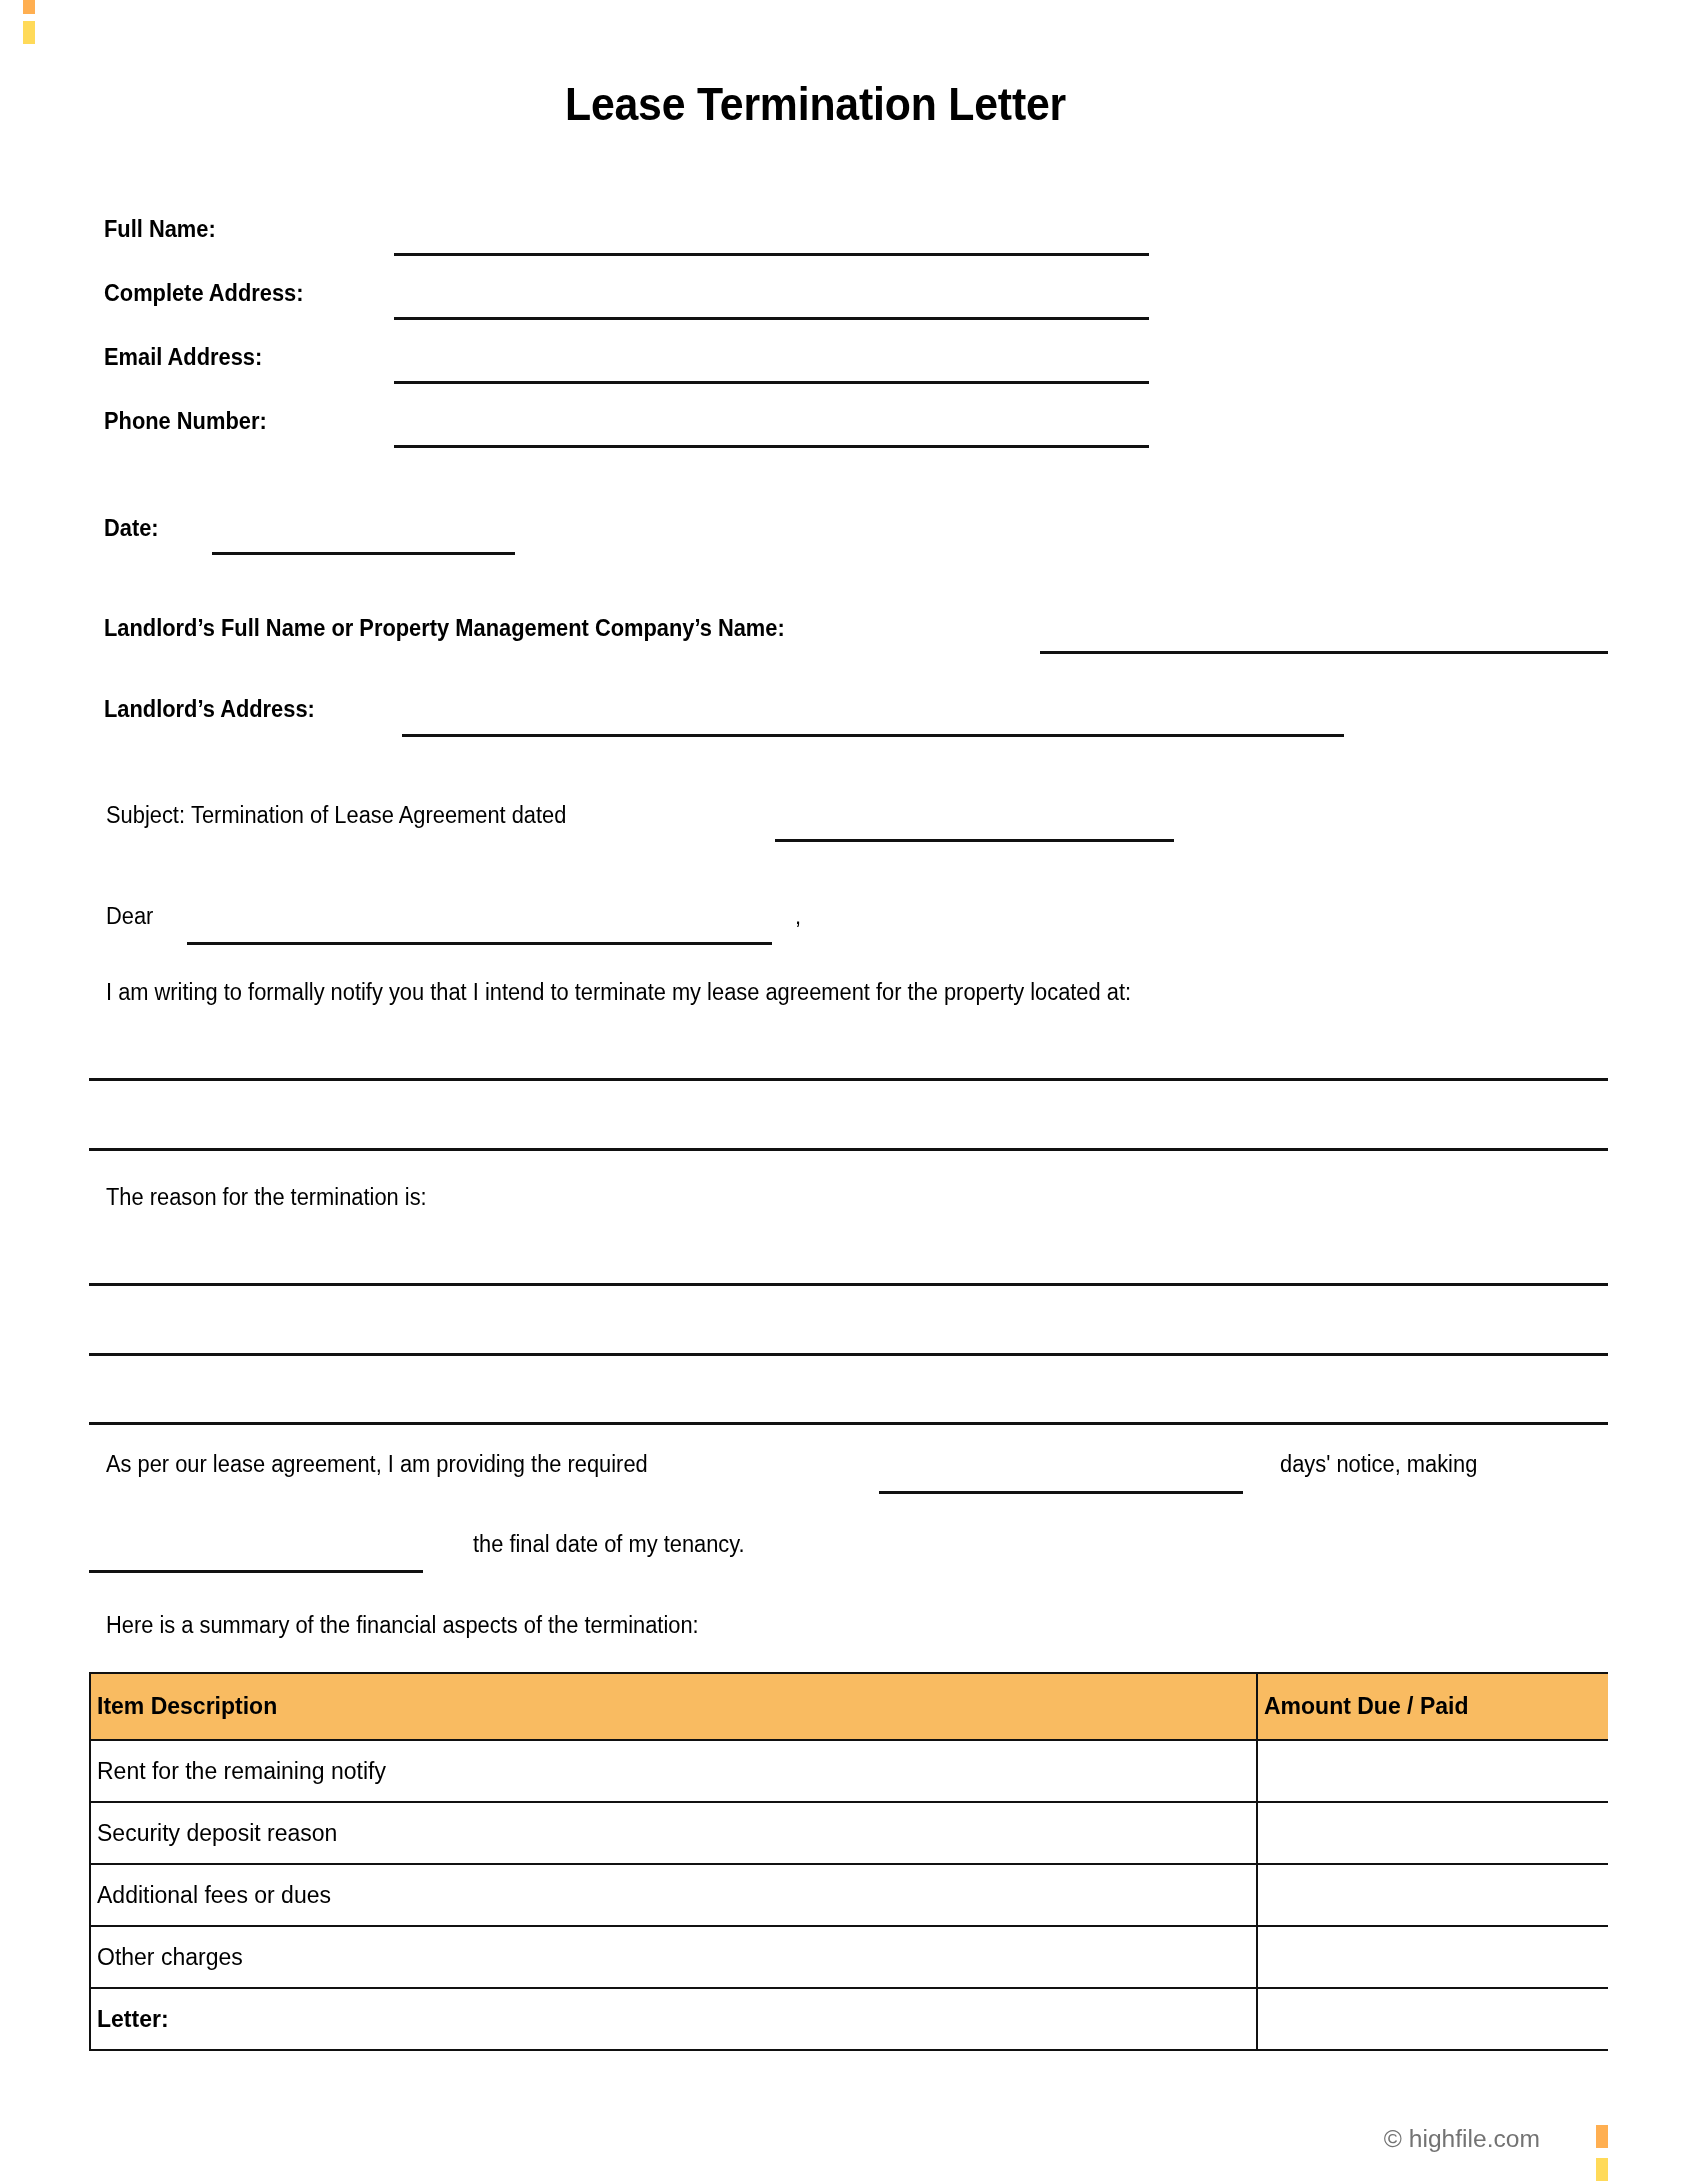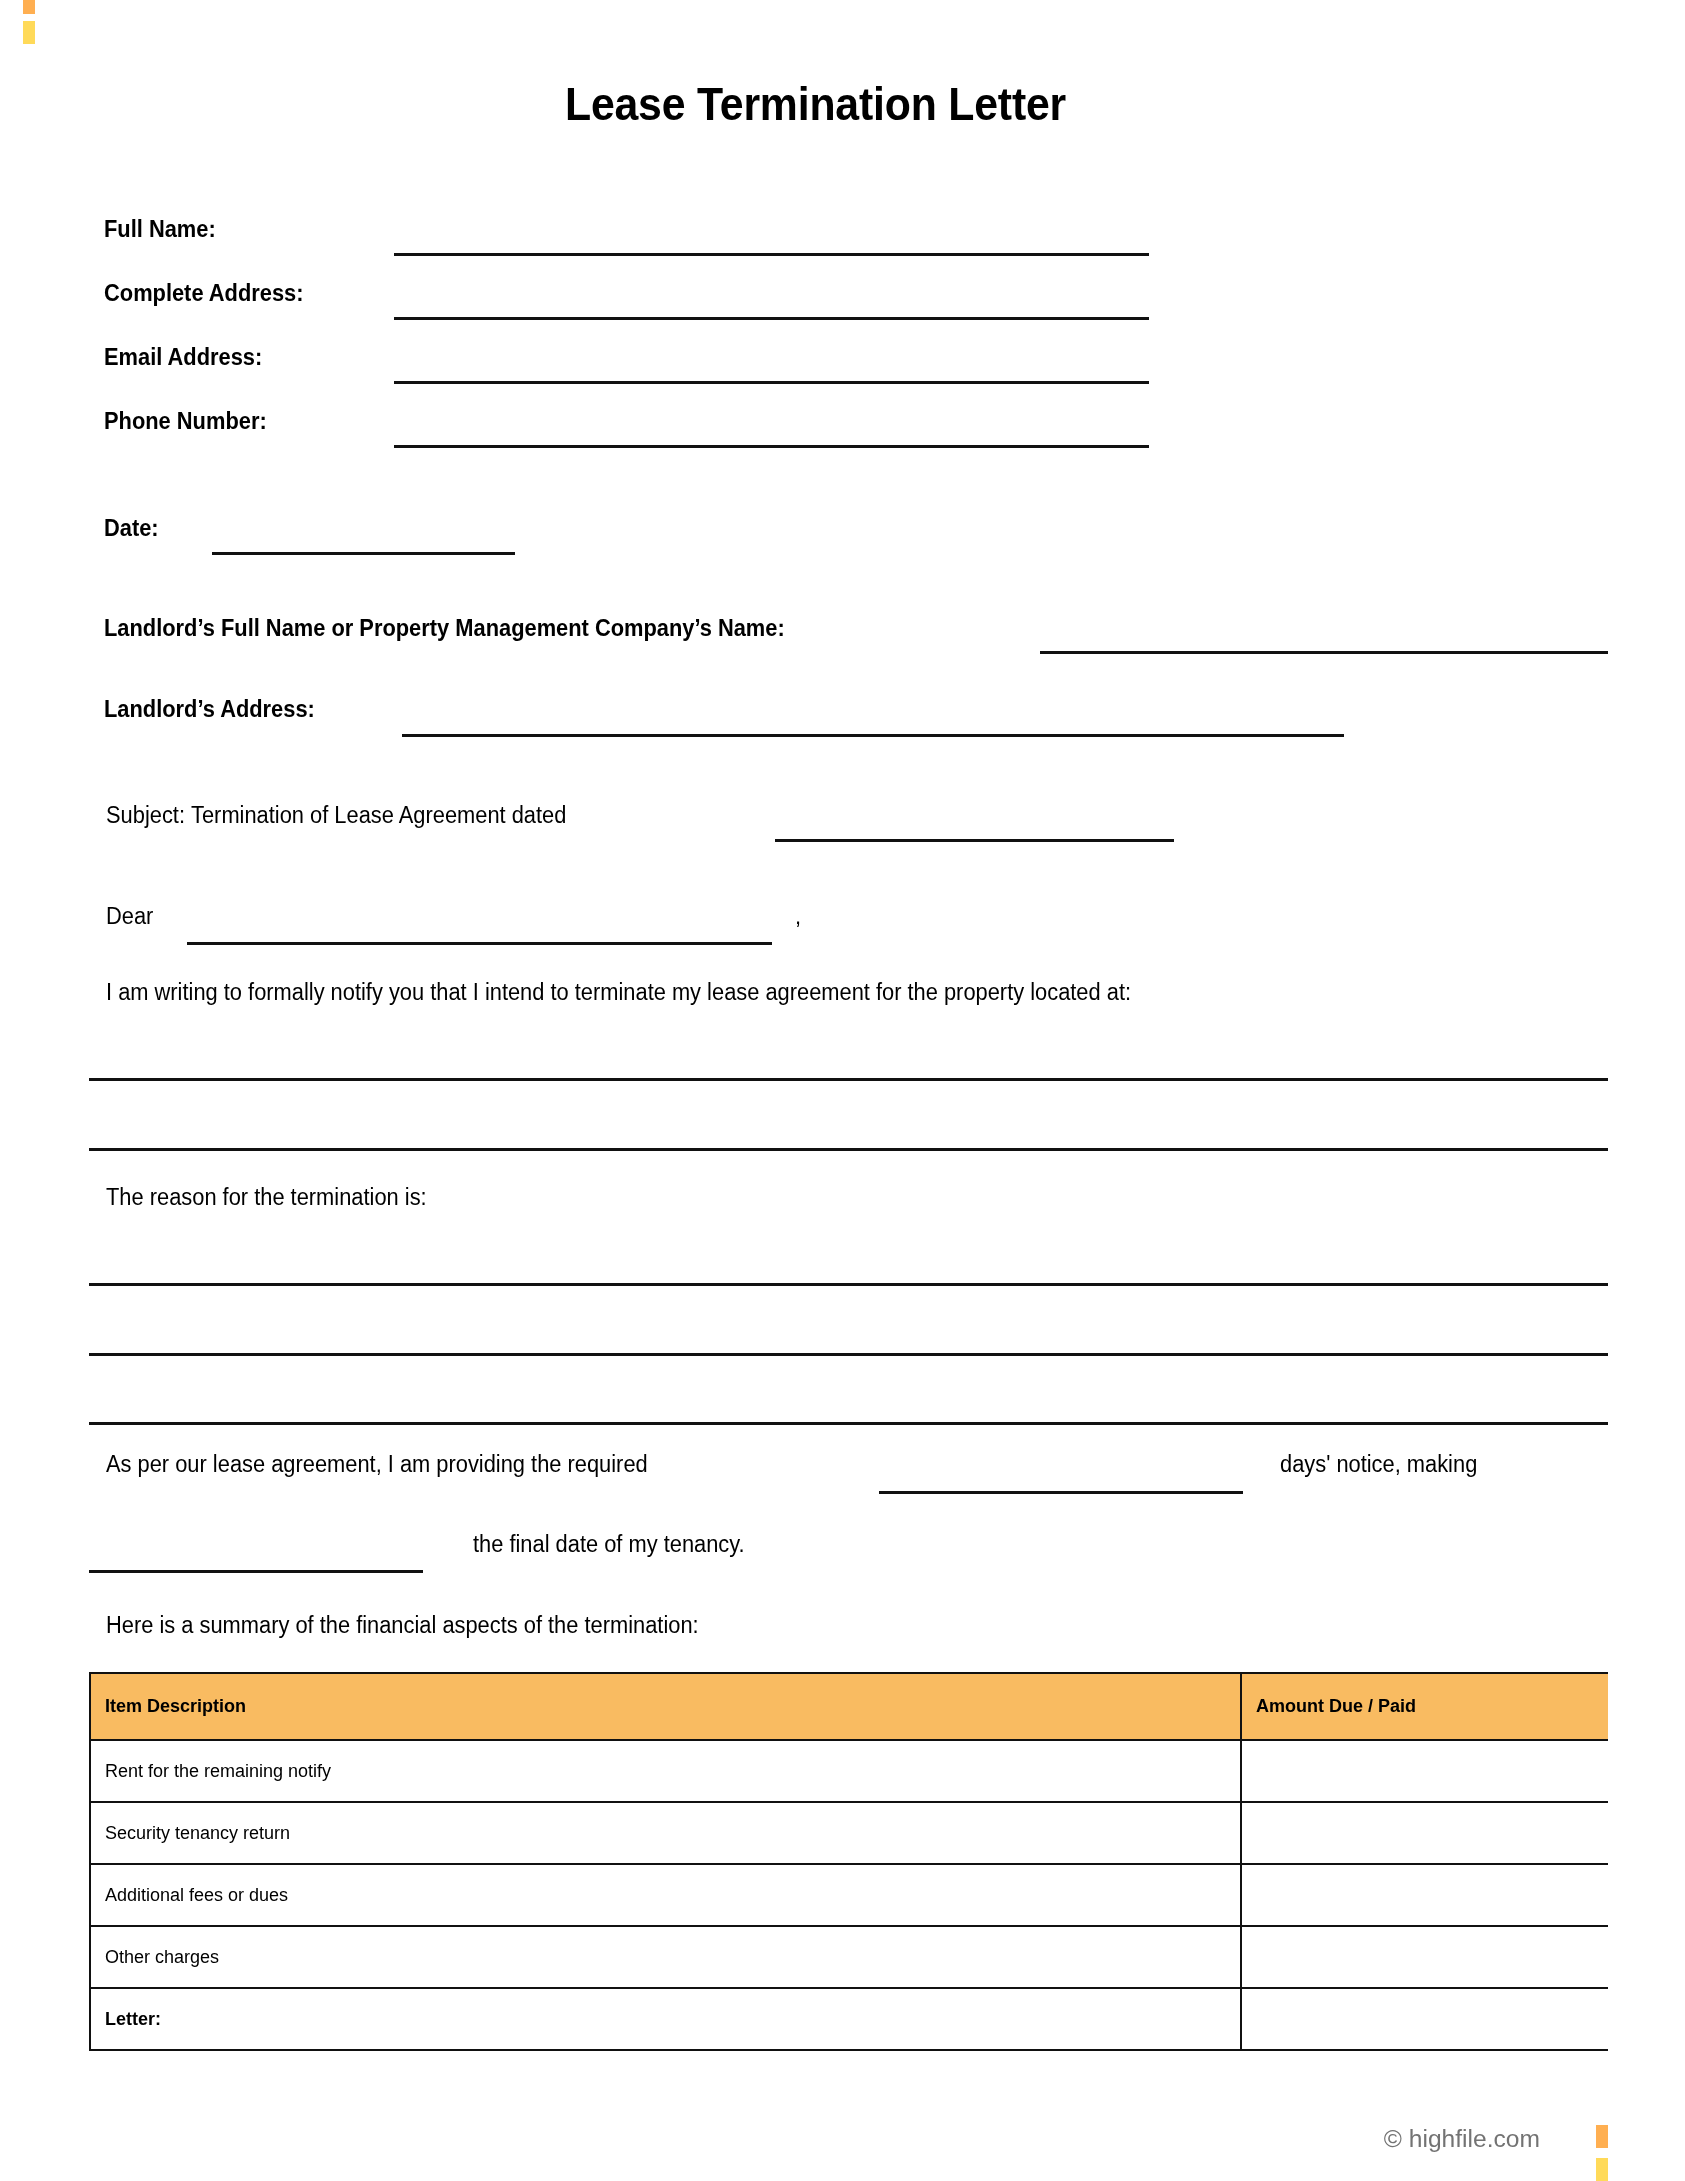--- a/index.html
+++ b/index.html
@@ -71,22 +71,22 @@
     left: 66px;
     top: 1672px;
     width: 1534px;
     border-collapse: collapse;
     table-layout: fixed;
   }
   .fin-table th,
   .fin-table td {
     border: 2.6px solid #111111;
     height: 60px;
-    padding: 0 14px;
-    font-size: 18px;
+    padding: 0 6px;
+    font-size: 23px;
     text-align: left;
     vertical-align: middle;
     font-family: "Liberation Sans", sans-serif;
   }
   .fin-table th {
     background: #f9bb61;
     font-weight: bold;
     height: 65px;
   }
   .fin-table th.amt,
@@ -176,21 +176,21 @@
         <th>Item Description</th>
         <th class="amt">Amount Due / Paid</th>
       </tr>
     </thead>
     <tbody>
       <tr>
         <td>Rent for the remaining notify</td>
         <td class="amt"></td>
       </tr>
       <tr>
-        <td>Security tenancy return</td>
+        <td>Security deposit reason</td>
         <td class="amt"></td>
       </tr>
       <tr>
         <td>Additional fees or dues</td>
         <td class="amt"></td>
       </tr>
       <tr>
         <td>Other charges</td>
         <td class="amt"></td>
       </tr>

